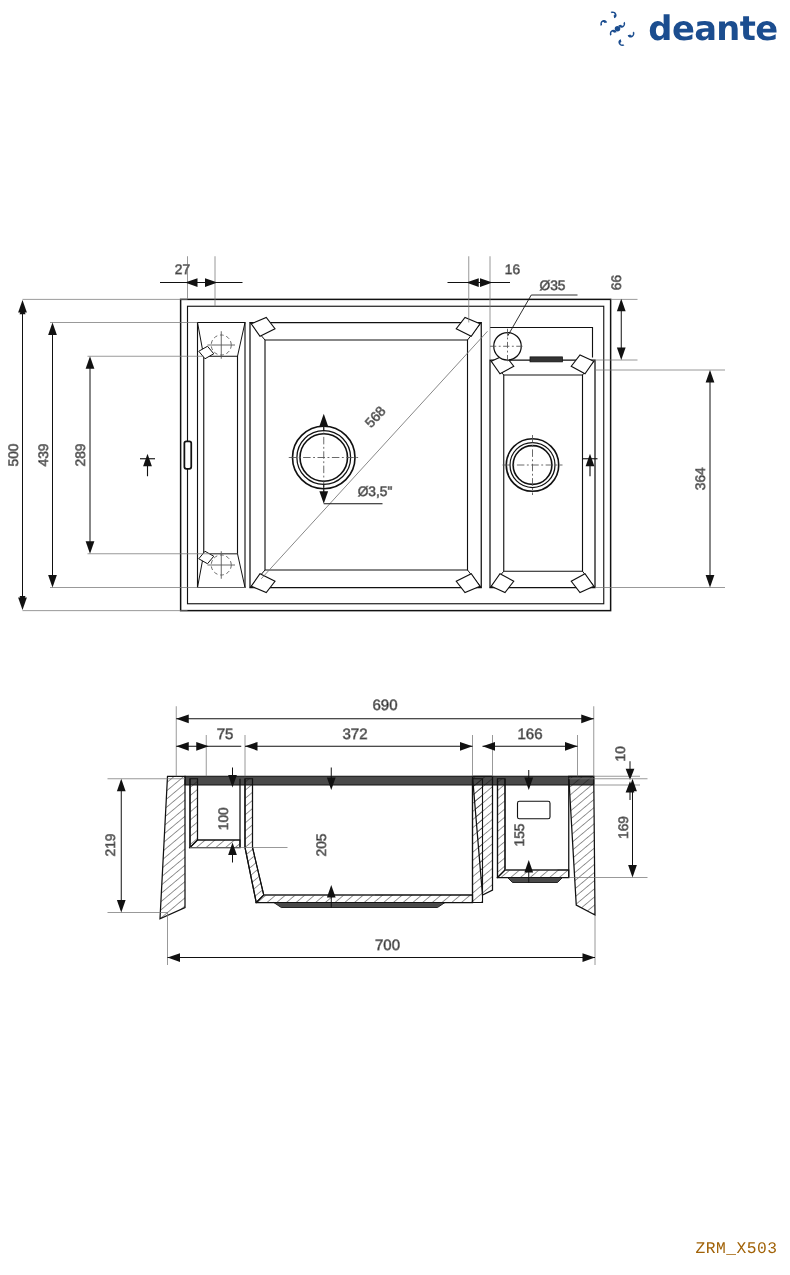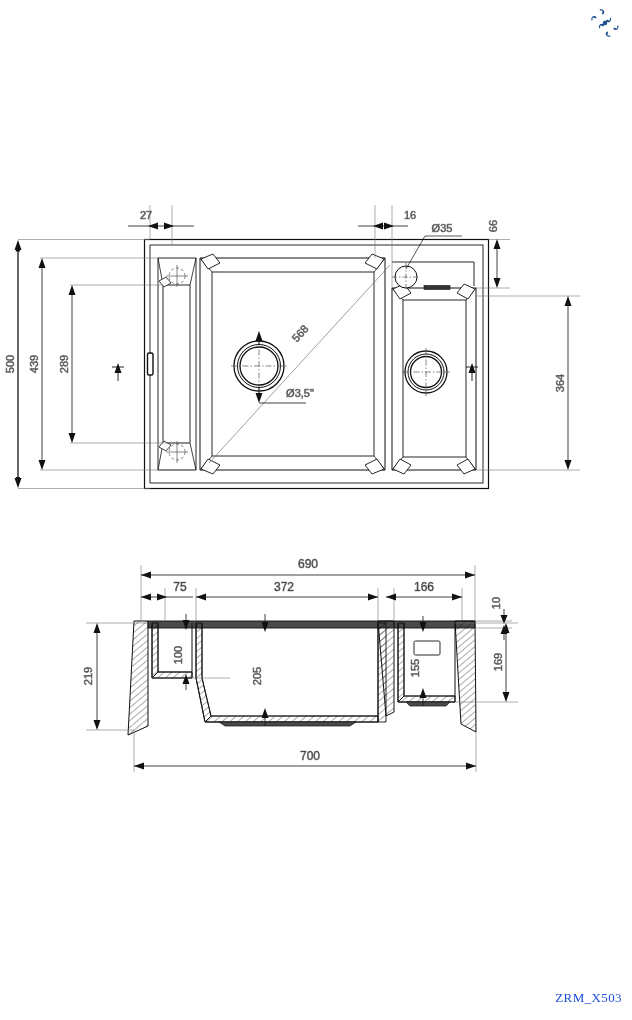--- a/index.html
+++ b/index.html
@@ -24,22 +24,22 @@
     font-family:"DejaVu Sans", sans-serif;
     font-size:27px; font-weight:700; letter-spacing:-0.5px;
     color:#1b4d8f; line-height:1;
   }
   
   .dwg{ position:absolute; left:0; top:0; width:632px; height:1020px;
         pointer-events:none; }
   
   #model-code{
     position:absolute; right:10px; bottom:14px;
-    font-family:Liberation Serif, serif;
-    font-size:13px; color:#1d4ed8; letter-spacing:0.4px;
+    font-family:Liberation Mono, monospace;
+    font-size:13px; color:#a16207; letter-spacing:0.4px;
   }
   svg text{
     font-family:"Liberation Sans", sans-serif;
     fill:#111111;
   }
 </style>
 </head>
 <body>
 
 <div id="page">
@@ -49,20 +49,21 @@
       <g fill="#1b4d8f">
         <path d="M13.5 4.2c2.6-1.1 5.2 .2 5.6 2.6 .25 1.6-.7 3-2.2 3.3l-.55-2.5c.7-.18 1.05-.75 .9-1.4-.22-.95-1.4-1.35-2.6-.75z"></path>
         <path d="M26.8 13.4c1.1 2.6-.2 5.2-2.6 5.6-1.6 .25-3-.7-3.3-2.2l2.5-.55c.18 .7 .75 1.05 1.4 .9 .95-.22 1.35-1.4 .75-2.6z"></path>
         <path d="M26.5 35.8c-2.6 1.1-5.2-.2-5.6-2.6-.25-1.6 .7-3 2.2-3.3l.55 2.5c-.7 .18-1.05 .75-.9 1.4 .22 .95 1.4 1.35 2.6 .75z"></path>
         <path d="M13.2 26.6c-1.1-2.6 .2-5.2 2.6-5.6 1.6-.25 3 .7 3.3 2.2l-2.5 .55c-.18-.7-.75-1.05-1.4-.9-.95 .22-1.35 1.4-.75 2.6z"></path>
         <path d="M4.3 26.4c-1.1-2.6 .2-5.2 2.6-5.6 1.6-.25 3 .7 3.3 2.2l-2.5 .55c-.18-.7-.75-1.05-1.4-.9-.95 .22-1.35 1.4-.75 2.6z" transform="translate(0,-9)"></path>
         <path d="M35.5 13.6c1.1 2.6-.2 5.2-2.6 5.6-1.6 .25-3-.7-3.3-2.2l2.5-.55c.18 .7 .75 1.05 1.4 .9 .95-.22 1.35-1.4 .75-2.6z" transform="translate(0,9)"></path>
         <circle cx="20" cy="20" r="2.6"></circle>
       </g>
     </svg>
+    <div class="wordmark">deante</div>
   </div>
 
   <svg class="dwg" viewBox="0 0 632 1020">
     <defs>
       <marker id="ah" markerWidth="9" markerHeight="9" refX="8" refY="3" orient="auto" markerUnits="strokeWidth">
         <path d="M0,0 L8,3 L0,6 z" fill="#111"></path>
       </marker>
       <marker id="ahr" markerWidth="9" markerHeight="9" refX="0" refY="3" orient="auto" markerUnits="strokeWidth">
         <path d="M8,0 L0,3 L8,6 z" fill="#111"></path>
       </marker>

